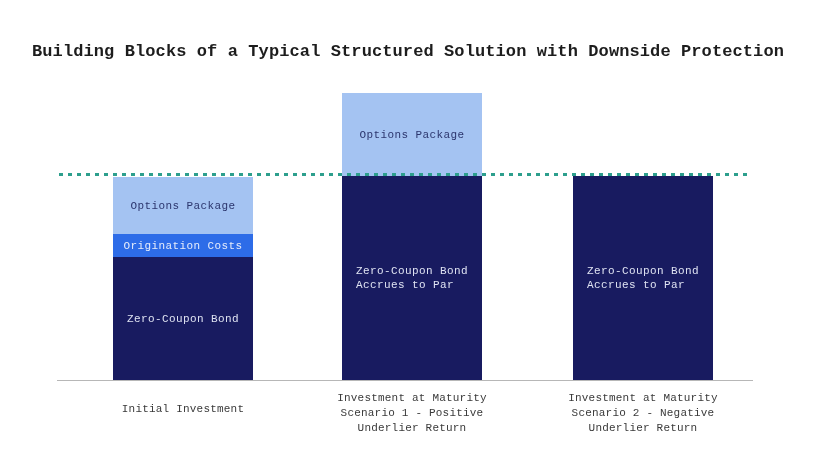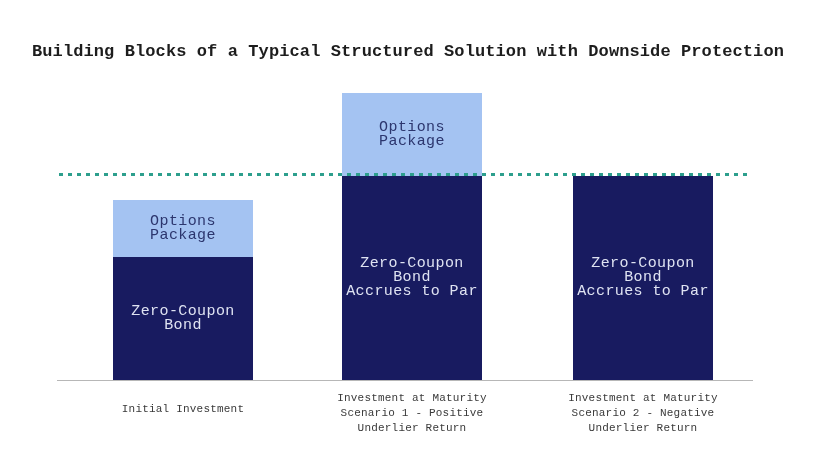--- a/index.html
+++ b/index.html
@@ -46,25 +46,25 @@
     flex-direction: column-reverse;
     z-index: 1;
   }
   .seg {
     display: flex;
     align-items: center;
     justify-content: center;
     overflow: hidden;
   }
   .seg-label {
-    font-size: 15px;
+    font-size: 11px;
     line-height: 14px;
     letter-spacing: 0.4px;
     white-space: pre-line;
-    text-align: center;
+    text-align: left;
   }
   .cat {
     position: absolute;
     transform: translateX(-50%);
     width: 240px;
     text-align: center;
     font-size: 11px;
     line-height: 15px;
     letter-spacing: 0.2px;
     white-space: pre-line;
@@ -77,20 +77,23 @@
 
 <div class="canvas">
   <h1 class="title">Building Blocks of a Typical Structured Solution with Downside Protection</h1>
   <div class="plot">
     <div class="par-line" style="background: repeating-linear-gradient(90deg, rgb(45, 159, 141) 0px, rgb(45, 159, 141) 4px, transparent 4px, transparent 9px);"></div>
     <div class="baseline" style="background: rgb(183, 183, 183);"></div>
 
   <div class="bar" style="left: 113px; width: 140px; bottom: 75px;">
         <div class="seg" style="height: 123px; background: rgb(24, 27, 96);">
           <span class="seg-label" style="color: rgb(223, 227, 242);">Zero-Coupon Bond</span>
+        </div>
+        <div class="seg" style="height: 23px; background: rgb(45, 108, 232);">
+          <span class="seg-label" style="color: rgb(230, 236, 251);">Origination Costs</span>
         </div>
         <div class="seg" style="height: 57px; background: rgb(164, 195, 242);">
           <span class="seg-label" style="color: rgb(44, 54, 110);">Options Package</span>
         </div>
       </div>
       <div class="cat" style="left: 183px; top: 402px; color: rgb(58, 58, 58);">Initial Investment</div>
       <div class="bar" style="left: 342px; width: 140px; bottom: 75px;">
         <div class="seg" style="height: 204px; background: rgb(24, 27, 96);">
           <span class="seg-label" style="color: rgb(223, 227, 242);">Zero-Coupon Bond
 Accrues to Par</span>

